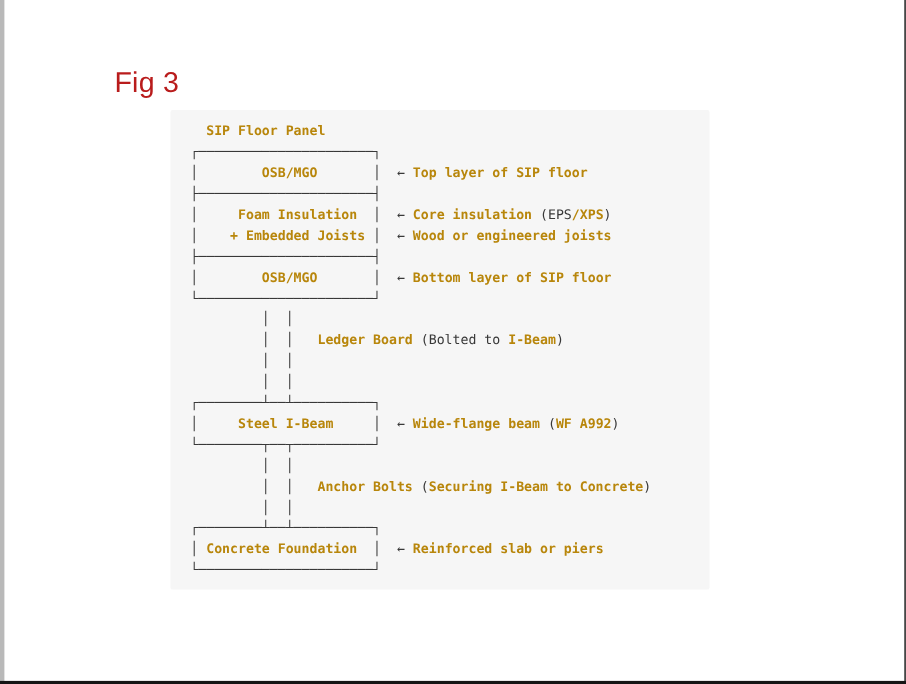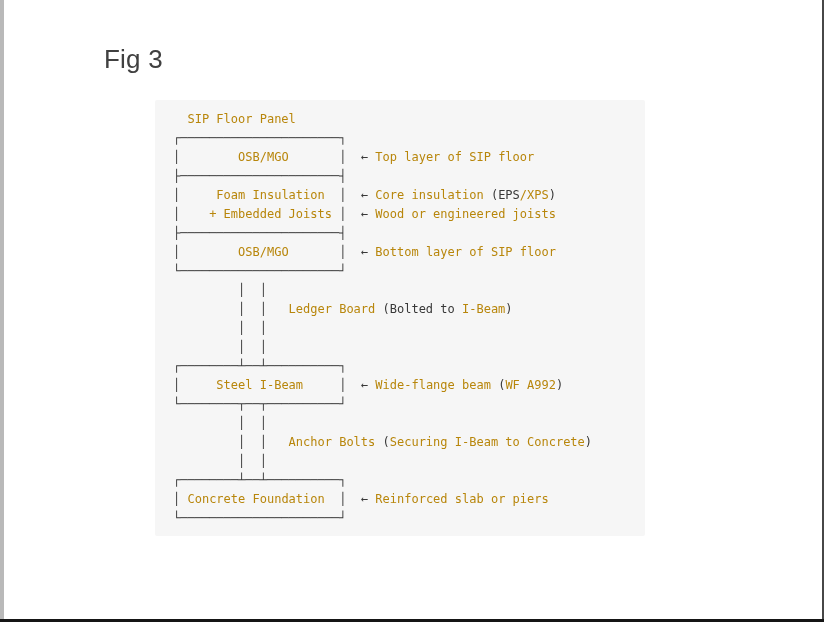--- a/index.html
+++ b/index.html
@@ -16,39 +16,39 @@
   }
   .right-strip {
     position:absolute; right:0; top:0;
     width:2px; height:622px;
   }
   .bottom-strip {
     position:absolute; left:0; bottom:0;
     width:824px; height:3px;
   }
   .fig-title {
-    position:absolute; left:104px; top:22px;
-    font-size:26px; font-weight:400; color:#404040;
+    position:absolute; left:104px; top:38px;
+    font-size:26px; font-weight:400; color:#b91c1c;
     letter-spacing:0.2px;
   }
   .panel {
     position:absolute; left:155px; top:100px;
     width:490px; height:436px;
     box-sizing:border-box;
     padding:10px 10px 0 18px;
     border-radius:2px;
   }
   .diagram {
     font-family:"DejaVu Sans Mono", monospace;
     font-size:12px;
     line-height:19px;
     white-space:pre;
   }
   .diagram .dline { height:19px; }
-  .gold { color:var(--gold,#b8860b); }
+  .gold { color:var(--gold,#b8860b);font-weight:bold; }
   .dark { color:var(--dark,#383838); }
 </style>
 </head>
 <body style="background: rgb(255, 255, 255);">
 
 <div class="left-strip" style="background: rgb(185, 185, 185);"></div>
 
 <h2 class="fig-title">Fig 3</h2>
 
 <div class="panel" style="background: rgb(246, 246, 246);">

